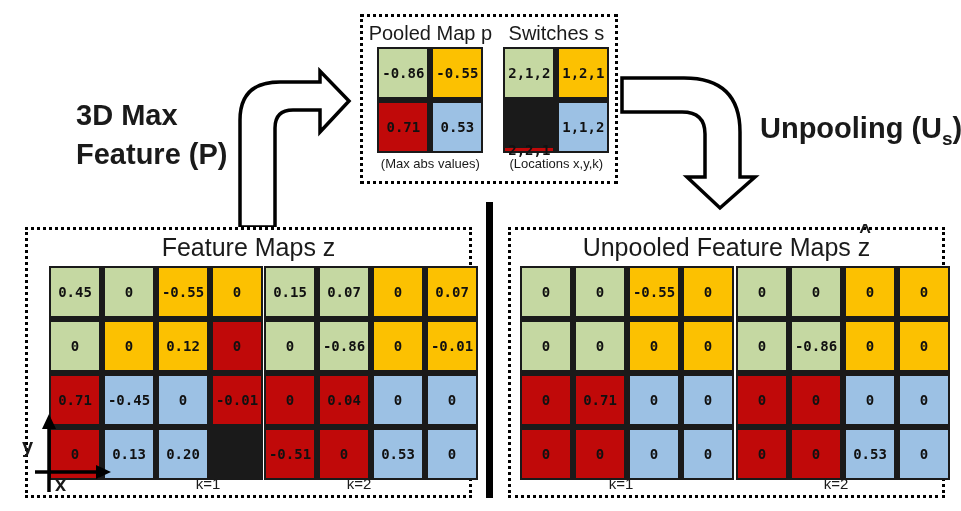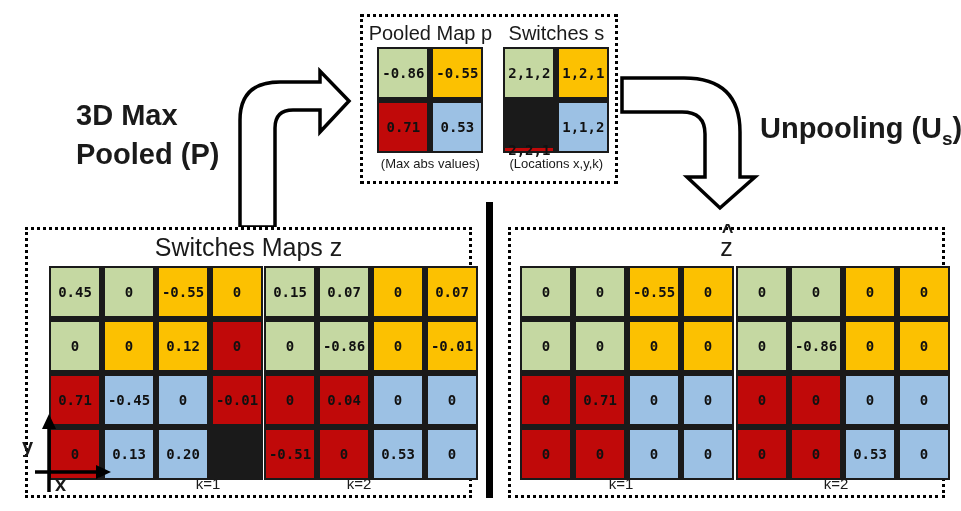--- a/index.html
+++ b/index.html
@@ -38,21 +38,21 @@
   .shape{position:absolute;}
   .axis-label{position:absolute;font-size:20px;font-weight:600;}
 </style>
 </head>
 <body>
 
 <div id="canvas">
 
   <div id="pooling-label">
     <div>3D Max</div>
-    <div>Pooled (P)</div>
+    <div>Feature (P)</div>
   </div>
 
   <div id="unpooling-label"><span>Unpooling (U</span><sub>s</sub><span>)</span></div>
 
   <svg class="shape" style="left:230px;top:58px;" width="130" height="172" viewBox="0 0 130 172">
     <path d="M 10 169 L 10 62 Q 10 24 50 24 L 90 24 L 90 13 L 119 43 L 90 74 L 90 52 L 63 52 Q 45 52 45 70 L 45 169 Z" fill="#ffffff" stroke="#000000" stroke-width="3.5" stroke-linejoin="miter"></path>
   </svg>
 
   <svg class="shape" style="left:612px;top:70px;" width="148" height="142" viewBox="0 0 148 142">
     <path d="M 10 8 L 72 8 Q 128 8 128 62 L 128 107 L 143 107 L 108 138 L 75 107 L 93 107 L 93 64 Q 93 42 70 42 L 10 42 Z" fill="#ffffff" stroke="#000000" stroke-width="3.5" stroke-linejoin="miter"></path>
@@ -77,21 +77,21 @@
           <div class="cell" style="background: rgb(192, 9, 9); margin-top: 45px;">2,2,1</div>
           <div class="cell" style="background: rgb(156, 193, 228);">1,1,2</div>
         </div>
       <div class="top-caption">(Locations x,y,k)</div>
     </div>
   </div>
 
   <div id="divider"></div>
 
   <div id="left-box" class="dotbox">
-    <div class="box-title">Switches Maps z</div>
+    <div class="box-title">Feature Maps z</div>
 
     <div class="grid grid4 kgrid" style="left:21px;top:36px;">
         <div class="cell" style="background: rgb(197, 216, 162);">0.45</div>
         <div class="cell" style="background: rgb(197, 216, 162);">0</div>
         <div class="cell" style="background: rgb(252, 193, 1);">-0.55</div>
         <div class="cell" style="background: rgb(252, 193, 1);">0</div>
         <div class="cell" style="background: rgb(197, 216, 162);">0</div>
         <div class="cell" style="background: rgb(252, 193, 1);">0</div>
         <div class="cell" style="background: rgb(252, 193, 1);">0.12</div>
         <div class="cell" style="background: rgb(192, 9, 9);">0</div>
@@ -129,21 +129,21 @@
       <line x1="22" y1="80" x2="22" y2="14" stroke="#000" stroke-width="3.5"></line>
       <polygon points="22,2 15,17 29,17" fill="#000"></polygon>
       <line x1="8" y1="60" x2="72" y2="60" stroke="#000" stroke-width="3.5"></line>
       <polygon points="84,60 69,53 69,67" fill="#000"></polygon>
     </svg>
     <span class="axis-label" style="left:-6px;top:205px;">y</span>
     <span class="axis-label" style="left:27px;top:243px;">x</span>
   </div>
 
   <div id="right-box" class="dotbox">
-    <div class="box-title"><span class="zhat"><span class="hat">^</span><span>z</span></span></div>
+    <div class="box-title"><span>Unpooled Feature Maps </span><span class="zhat"><span class="hat">^</span><span>z</span></span></div>
 
     <div class="grid grid4 kgrid" style="left:9px;top:36px;">
         <div class="cell" style="background: rgb(197, 216, 162);">0</div>
         <div class="cell" style="background: rgb(197, 216, 162);">0</div>
         <div class="cell" style="background: rgb(252, 193, 1);">-0.55</div>
         <div class="cell" style="background: rgb(252, 193, 1);">0</div>
         <div class="cell" style="background: rgb(197, 216, 162);">0</div>
         <div class="cell" style="background: rgb(197, 216, 162);">0</div>
         <div class="cell" style="background: rgb(252, 193, 1);">0</div>
         <div class="cell" style="background: rgb(252, 193, 1);">0</div>

